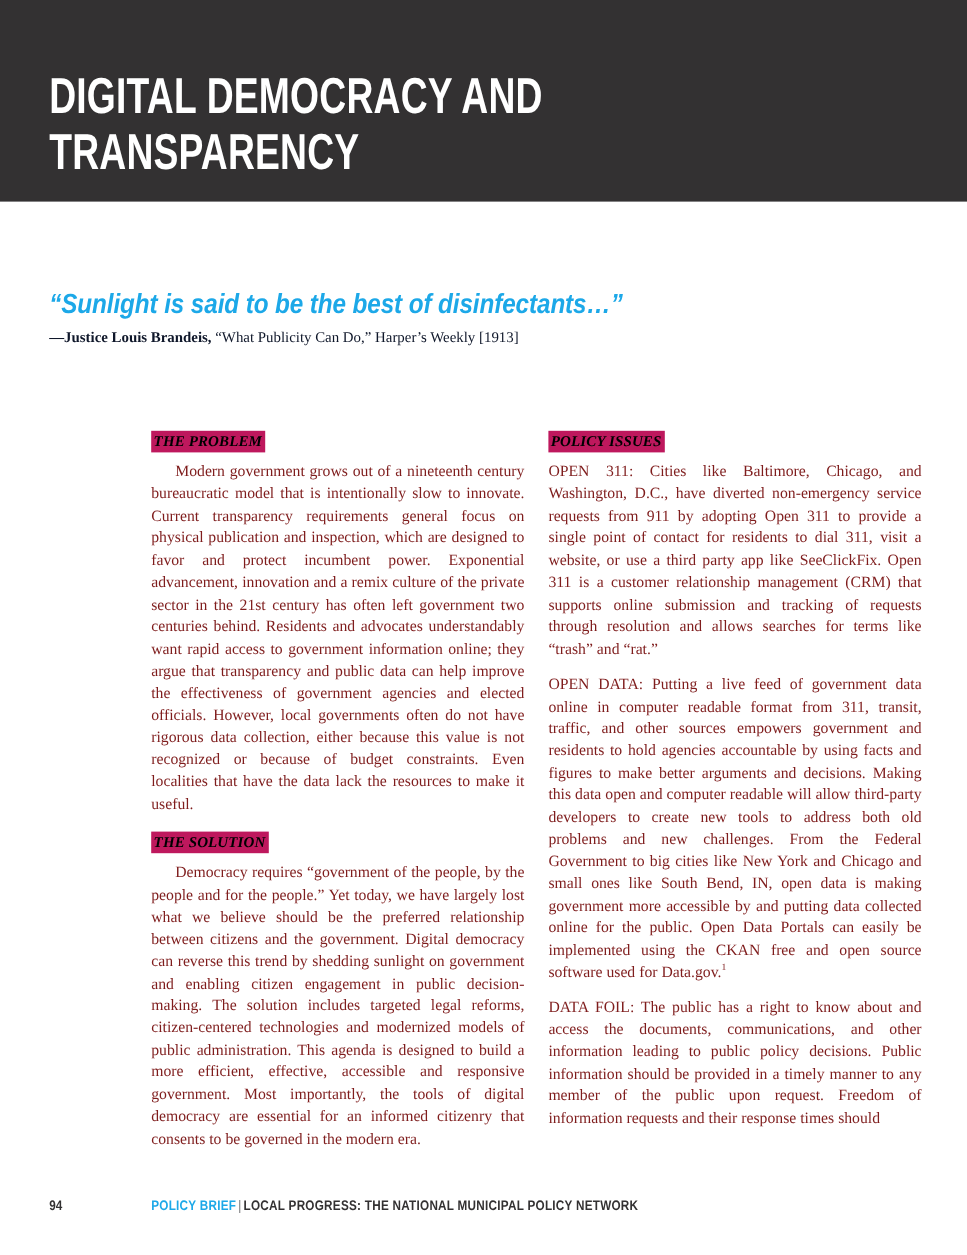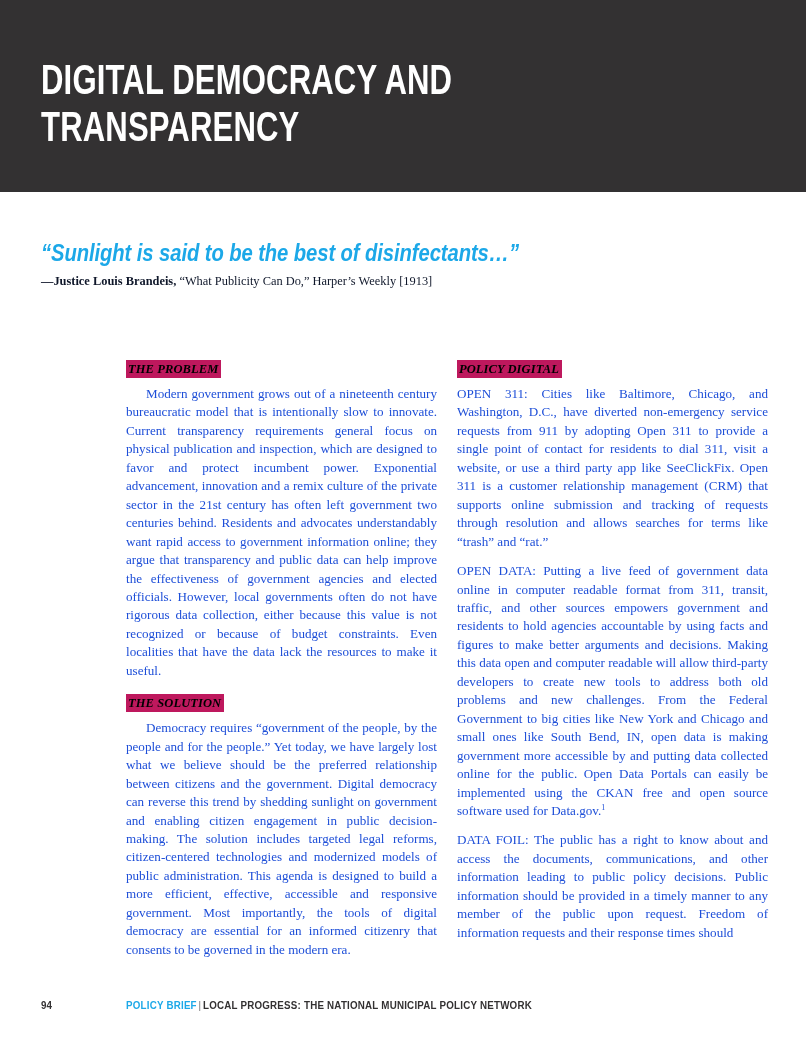--- a/index.html
+++ b/index.html
@@ -15,21 +15,21 @@
     position: relative;
     overflow: hidden;
   }
 
   
   .header-banner {
     position: absolute;
     left: 0;
     top: 0;
     width: 806px;
-    height: 192px;
+    height: 168px;
     background: #333132;
   }
   .header-title {
     position: absolute;
     left: 41px;
     top: 56px;
     width: 620px;
     color: #ffffff;
     font-family: "Liberation Sans Narrow", "Liberation Sans", sans-serif;
     font-weight: bold;
@@ -105,21 +105,21 @@
     margin-top: 14px;
   }
 
   p.body {
     margin: 0 0 0 0;
     font-family: "Liberation Serif", "DejaVu Serif", serif;
     font-size: 13.1px;
     line-height: 18.45px;
     text-align: justify;
     text-justify: inter-word;
-    color: #1d4ed8;
+    color: #7f1d1d;
     hyphens: manual;
   }
   p.body + p.body {
     margin-top: 11px;
   }
   p.body.indent {
     text-indent: 20px;
   }
   p.body b, p.body strong {
     font-weight: normal;
@@ -189,21 +189,21 @@
 
     <p class="body indent">Modern government grows out of a nineteenth century bureaucratic model that is intentionally slow to innovate. Current transparency requirements general focus on physical publication and inspection, which are designed to favor and protect incumbent power. Exponential advancement, innovation and a remix culture of the private sector in the 21st century has often left government two centuries behind. Residents and advocates understandably want rapid access to government information online; they argue that transparency and public data can help improve the effectiveness of government agencies and elected officials. However, local governments often do not have rigorous data collection, either because this value is not recognized or because of budget constraints. Even localities that have the data lack the resources to make it useful.</p>
 
     <div class="section-head second">THE SOLUTION</div>
 
     <p class="body indent">Democracy requires “government of the people, by the people and for the people.” Yet today, we have largely lost what we believe should be the preferred relationship between citizens and the government. Digital democracy can reverse this trend by shedding sunlight on government and enabling citizen engagement in public decision-making. The solution includes targeted legal reforms, citizen-centered technologies and modernized models of public administration. This agenda is designed to build a more efficient, effective, accessible and responsive government. Most importantly, the tools of digital democracy are essential for an informed citizenry that consents to be governed in the modern era.</p>
   </div>
 
   <div class="col col-right">
 
-    <div class="section-head">POLICY DIGITAL</div>
+    <div class="section-head">POLICY ISSUES</div>
 
     <p class="body"><b>OPEN 311:</b><span> Cities like </span><b>Baltimore, Chicago,</b><span> and </span><b>Washington, D.C.,</b><span> have diverted non-emergency service requests from 911 by adopting Open 311 to provide a single point of contact for residents to dial 311, visit a website, or use a third party app like SeeClickFix. Open 311 is a customer relationship management (CRM) that supports online submission and tracking of requests through resolution and allows searches for terms like “trash” and “rat.”</span></p>
 
     <p class="body"><b>OPEN DATA:</b><span> Putting a live feed of government data online in computer readable format from 311, transit, traffic, and other sources empowers government and residents to hold agencies accountable by using facts and figures to make better arguments and decisions. Making this data open and computer readable will allow third-party developers to create new tools to address both old problems and new challenges. From the Federal Government to big cities like </span><b>New York</b><span> and </span><b>Chicago</b><span> and small ones like </span><b>South Bend, IN</b><span>, open data is making government more accessible by and putting data collected online for the public. Open Data Portals can easily be implemented using the CKAN free and open source software used for Data.gov.</span><sup>1</sup></p>
 
     <p class="body"><b>DATA FOIL:</b><span> The public has a right to know about and access the documents, communications, and other information leading to public policy decisions. Public information should be provided in a timely manner to any member of the public upon request. Freedom of information requests and their response times should</span></p>
   </div>
 </div>
 
 <div class="footer">

